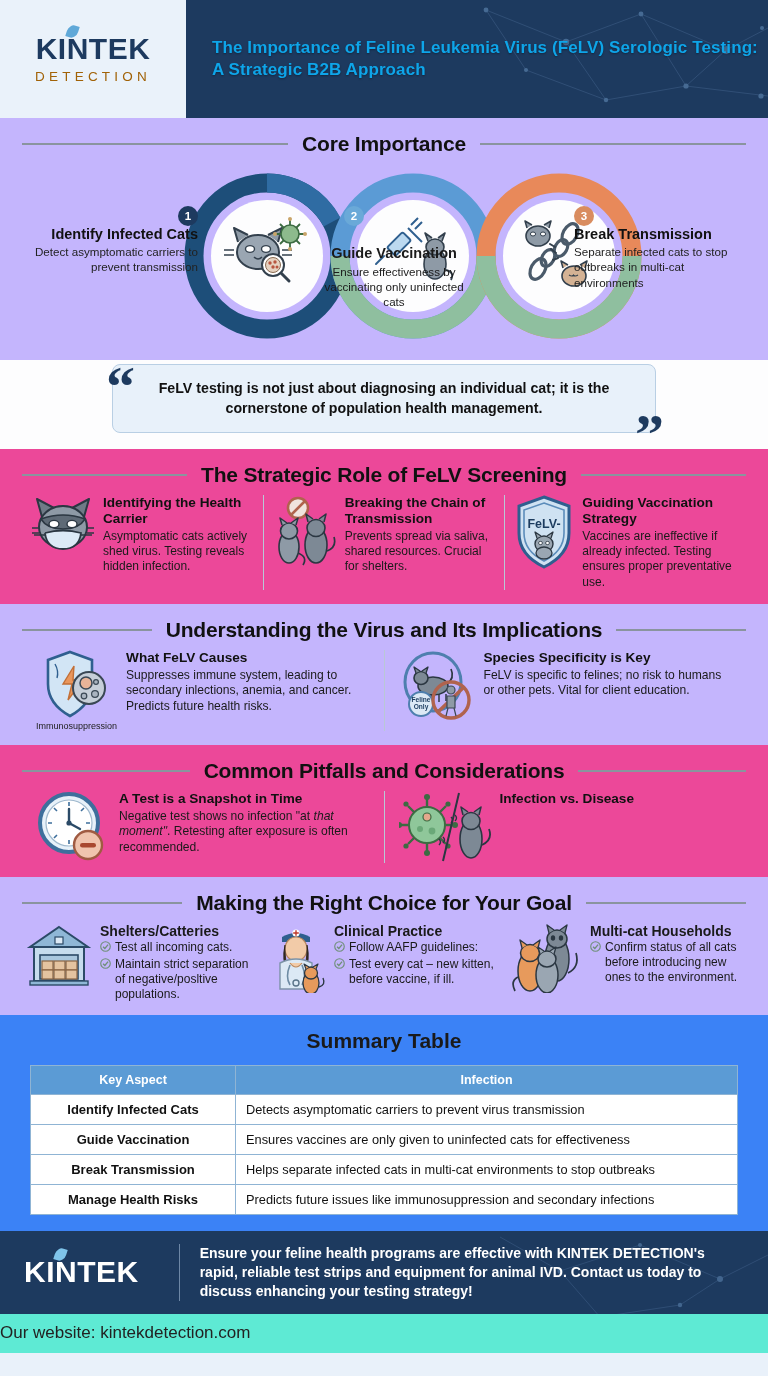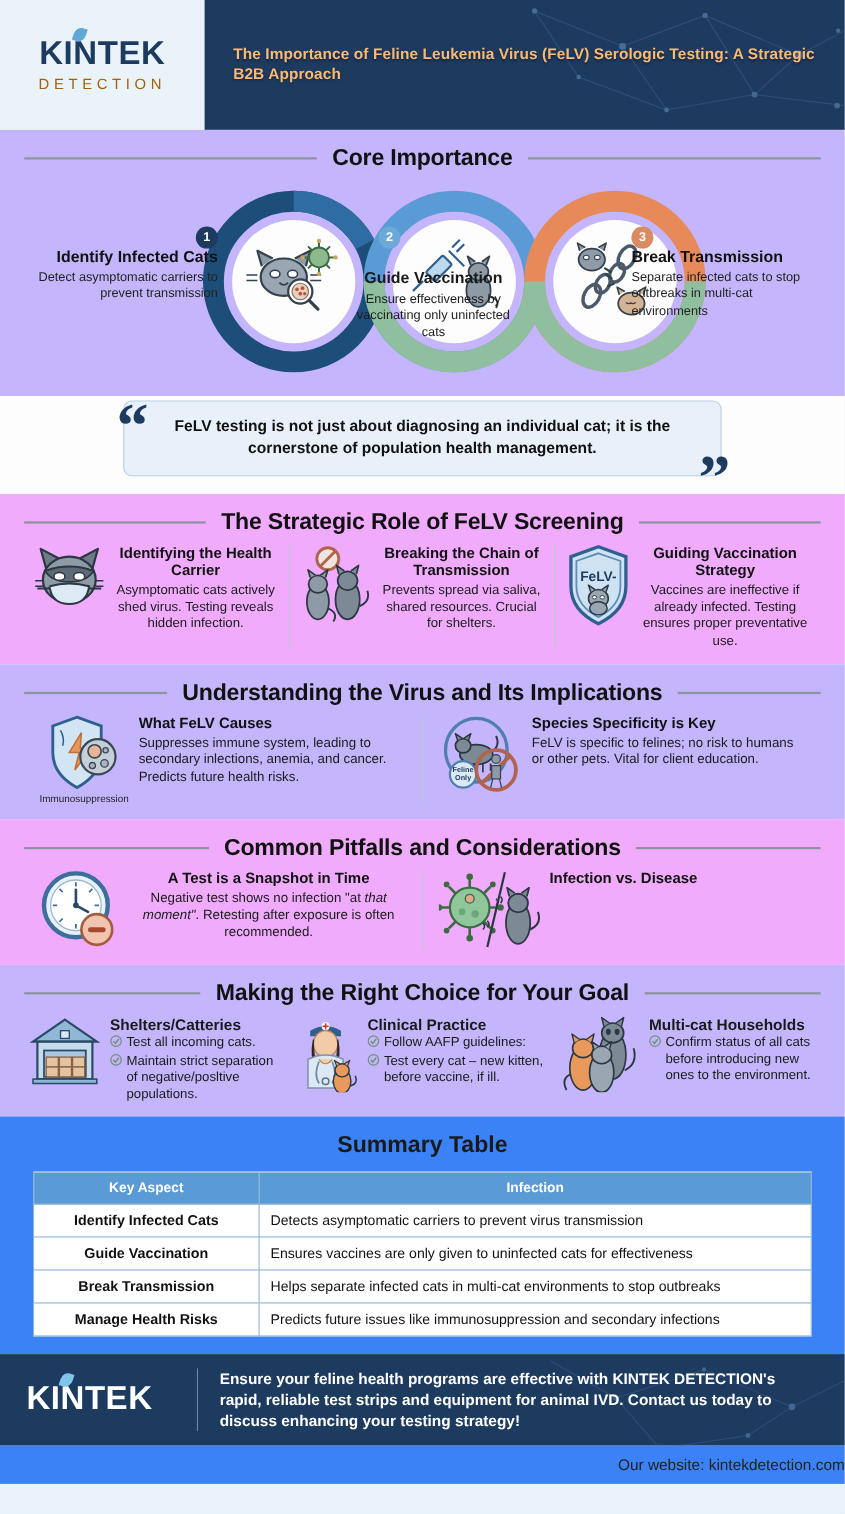--- a/index.html
+++ b/index.html
@@ -33,28 +33,28 @@
   .logo-sub {
     font-size: 13.5px; letter-spacing: 4.2px;
     color: #a16207; margin-top: 5px;
   }
   .title-panel {
     flex: 1; background: #1d3a5f; position: relative; overflow: hidden;
     display: flex; align-items: center; padding-left: 26px;
   }
   .title-panel .net { position: absolute; inset: 0; opacity: .5; }
   .header-title {
-    position: relative; color: #fdba74; font-size: 14px;
+    position: relative; color: #0ea5e9; font-size: 17px;
     font-weight: bold; line-height: 1.28; letter-spacing: .1px;
     text-shadow: 0 1px 2px rgba(0,0,0,.35);
   }
 
   
   .sec { padding: 0 22px; }
-  .sec.blue { background: #f0abfc; text-align: center; }
+  .sec.blue { background: #ec4899; }
   .sec.white { background: #c4b5fd; }
   .sec-title-row {
     display: flex; align-items: center; gap: 14px;
     padding-top: 14px; padding-bottom: 8px;
   }
   .rule { flex: 1; height: 2px; background: #8a949e; }
   .sec-title {
     font-size: 21px; font-weight: bold; color: #111;
     white-space: nowrap; letter-spacing: -.2px;
   }
@@ -141,21 +141,21 @@
   }
   .f-leaf {
     position: absolute; left: 31px; top: -9px; width: 11px; height: 13px;
     background: #7fc4ea; border-radius: 60% 0 60% 0; transform: rotate(18deg);
   }
   .f-div { position: relative; width: 1px; align-self: stretch; background: #6d87a6; }
   .f-text {
     position: relative; color: #fff; font-size: 14px;
     font-weight: bold; line-height: 1.35; flex: 1;
   }
-  .website { text-align: right; font-size: 14px; color: #222; padding: 9px 0 10px; background: #3b82f6; }
+  .website { text-align: left; font-size: 17px; color: #222; padding: 9px 0 10px; background: #5eead4; }
 </style>
 </head>
 <body>
 
 <div class="page">
 
   <div class="header">
     <div class="logo-panel">
       <div class="logo-word">
         <span class="logo-leaf"></span>

